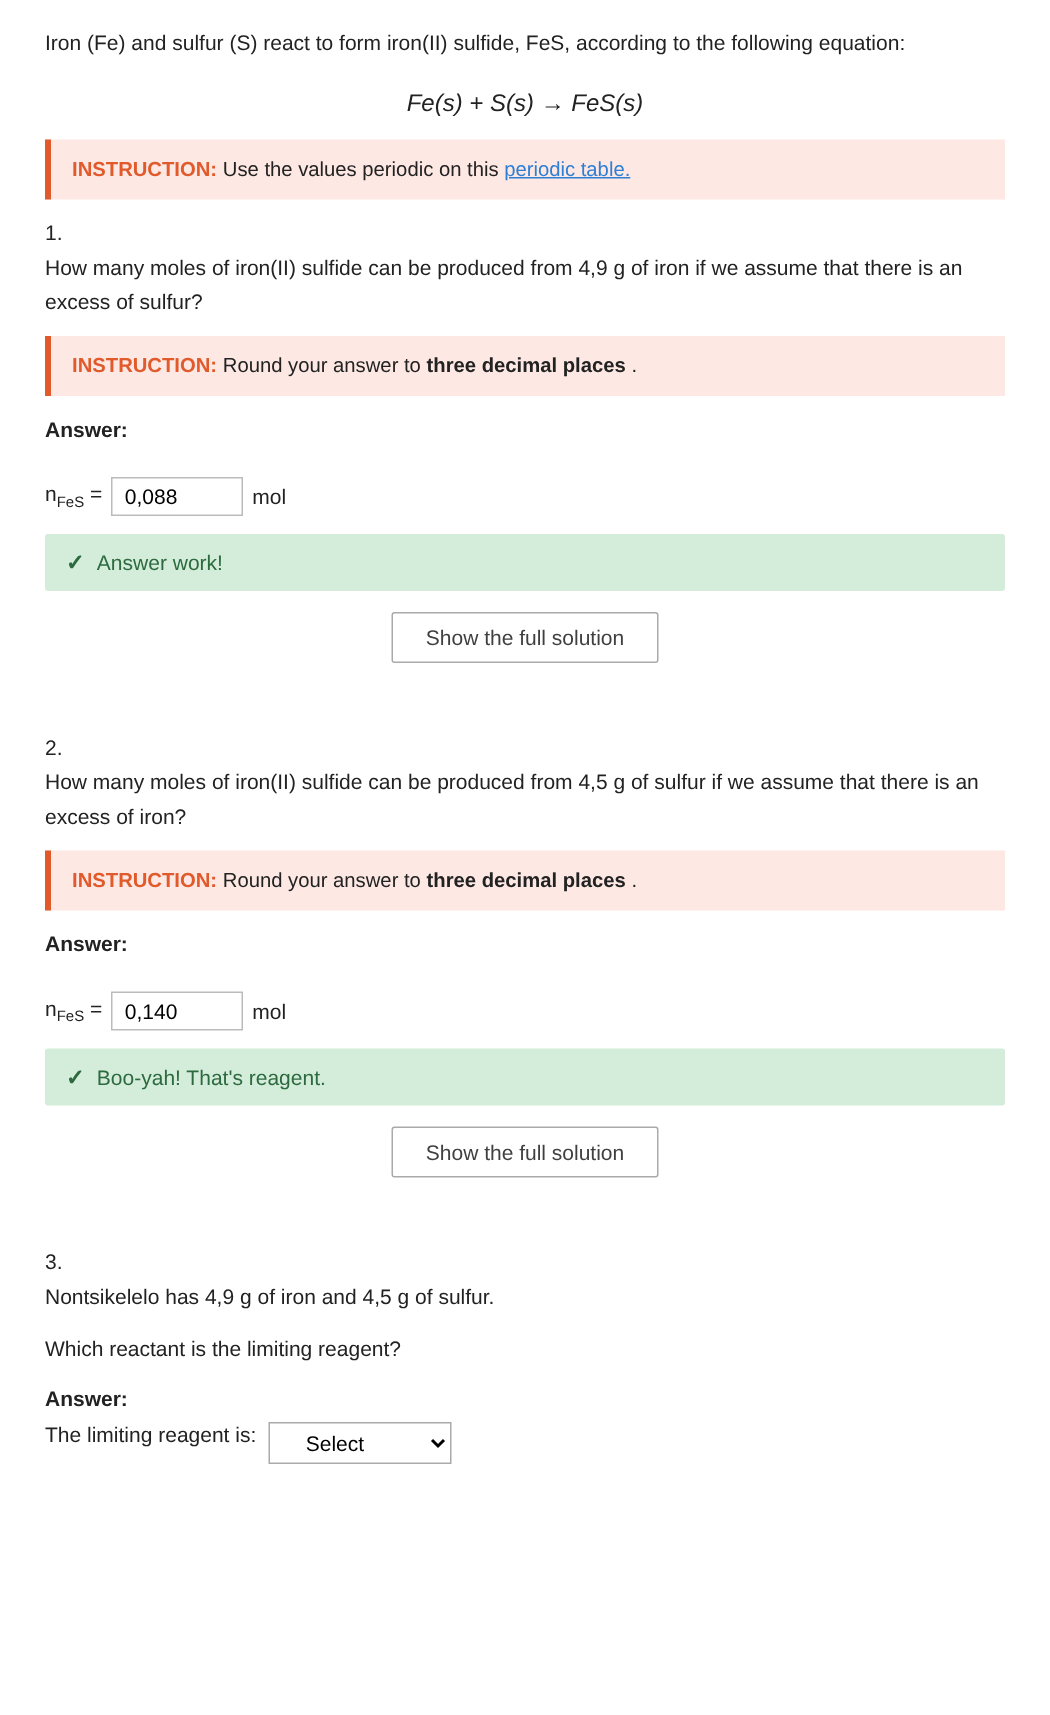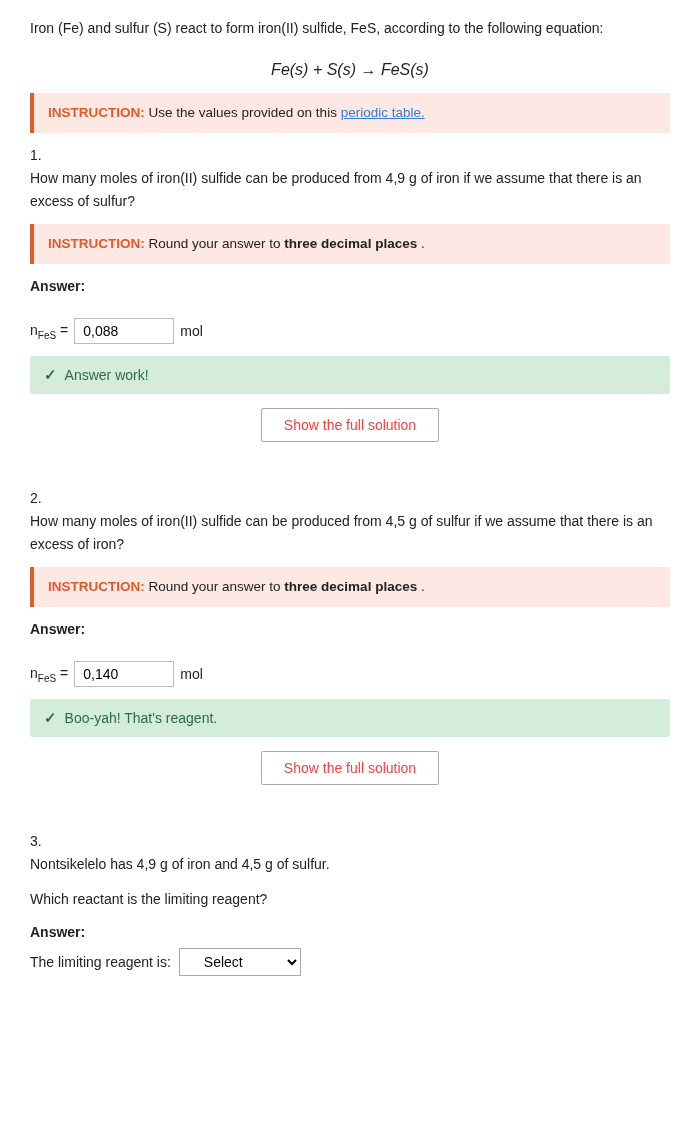--- a/index.html
+++ b/index.html
@@ -67,21 +67,21 @@
       font-size: 14px;
       white-space: nowrap;
     }
     .answer-row sub {
       font-size: 10px;
     }
     .answer-input {
       border: 1px solid #bbb;
       padding: 4px 8px;
       font-size: 14px;
-      width: 100px;
+      width: 88px;
       text-align: left;
     }
     .success-box {
       background: #d4edda;
       color: #2d6a3f;
       padding: 10px 14px;
       display: flex;
       align-items: center;
       gap: 8px;
       font-size: 14px;
@@ -94,50 +94,49 @@
       font-size: 15px;
     }
     .show-solution-btn {
       display: block;
       margin: 0 auto;
       background: #fff;
       border: 1px solid #aaa;
       padding: 8px 22px;
       font-size: 14px;
       cursor: pointer;
-      color: #ef4444;
+      color: #404040;
       border-radius: 2px;
     }
     .divider {
       height: 20px;
     }
     .limiting-reagent-row {
       display: flex;
-      align-items: center;
       gap: 8px;
       margin-top: 6px;
     }
     .select-box {
       border: 1px solid #aaa;
       padding: 4px 20px;
       font-size: 14px;
       background: #fff;
       cursor: pointer;
       min-width: 110px;
     }
   </style>
 </head>
 <body>
 
 <p class="intro-text">Iron (Fe) and sulfur (S) react to form iron(II) sulfide, FeS, according to the following equation:</p>
 <div class="equation">Fe(s) + S(s) → FeS(s)</div>
 
 <div class="instruction-box">
   <span class="instruction-label">INSTRUCTION:</span>
-  <span> Use the values provided on this </span>
+  <span> Use the values periodic on this </span>
   <a class="link" href="#">periodic table.</a>
 </div>
 
 <div class="question-block">
   <div class="question-number">1.</div>
   <div class="question-text">How many moles of iron(II) sulfide can be produced from 4,9 g of iron if we assume that there is an excess of sulfur?</div>
 
   <div class="instruction-box">
     <span class="instruction-label">INSTRUCTION:</span>
     <span> Round your answer to </span>

